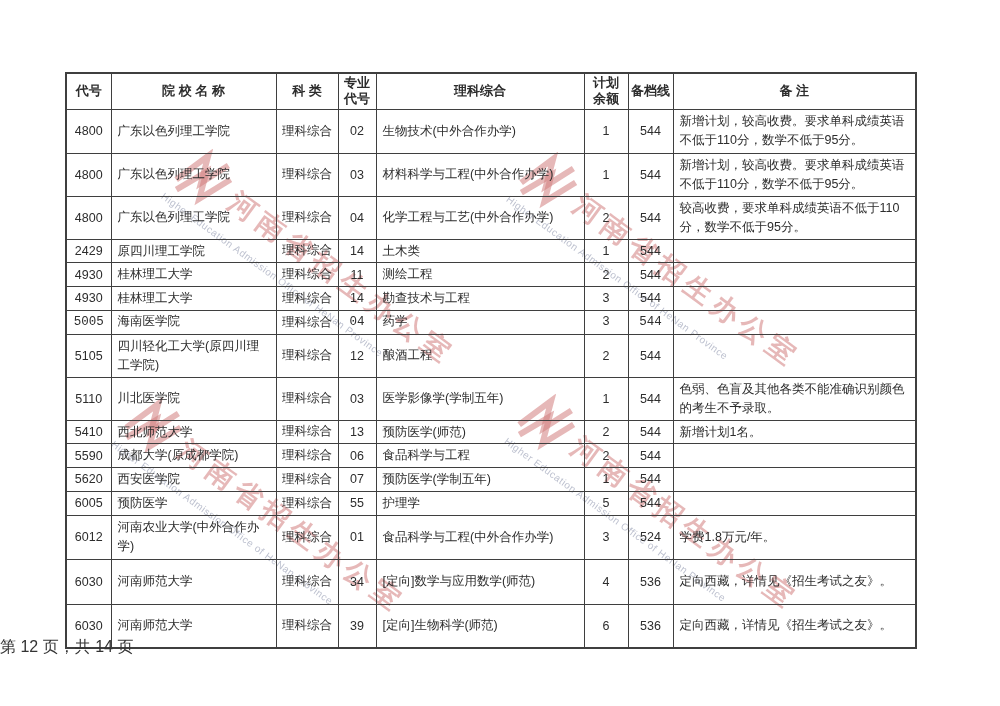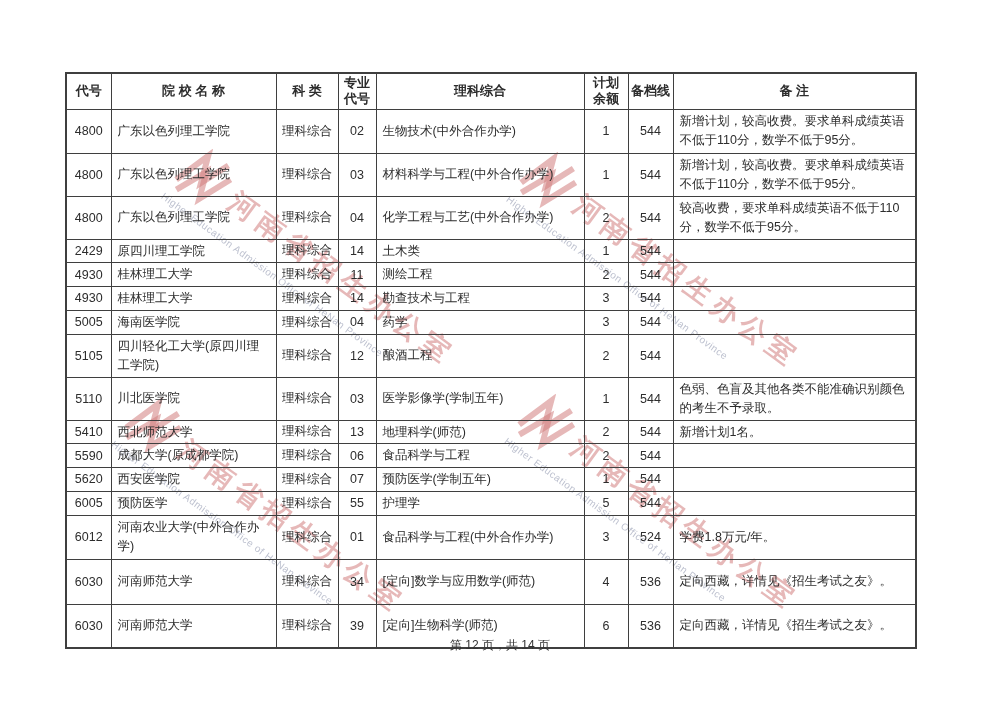--- a/index.html
+++ b/index.html
@@ -28,22 +28,22 @@
     font-size:12.5px; overflow:hidden;
   }
   table.doc th {
     font-weight:600; text-align:center; white-space:pre-line;
     padding:1px 2px; line-height:1.25; font-size:13px;
   }
   td.c { text-align:center; padding:1px 2px; }
   td.l { text-align:left; padding:2px 6px; line-height:1.5; }
   
   .footer {
-    position:absolute; left:0; top:637px; width:100%; text-align:center;
-    font-size:12px; color:#333333; z-index:1;
+    position:absolute; left:0; top:637px; width:100%; 
+    font-size:16px; color:#333333; z-index:1;
   }
 </style>
 </head>
 <body>
 
 <div class="page">
 
   <div class="wm-layer">
       <div class="wm" style="left: 200px; top: 140px;">
         <div class="wm-top">
@@ -166,21 +166,21 @@
         <tr style="height: 20px;">
           <td class="c">4930</td>
           <td class="l">桂林理工大学</td>
           <td class="c">理科综合</td>
           <td class="c">14</td>
           <td class="l">勘查技术与工程</td>
           <td class="c">3</td>
           <td class="c">544</td>
           <td class="l"></td>
         </tr>
-        <tr style="height: 20px;">
+        <tr style="height: 20px; font-family: Liberation Mono, monospace;">
           <td class="c">5005</td>
           <td class="l">海南医学院</td>
           <td class="c">理科综合</td>
           <td class="c">04</td>
           <td class="l">药学</td>
           <td class="c">3</td>
           <td class="c">544</td>
           <td class="l"></td>
         </tr>
         <tr style="height: 43px;">
@@ -201,21 +201,21 @@
           <td class="l">医学影像学(学制五年)</td>
           <td class="c">1</td>
           <td class="c">544</td>
           <td class="l">色弱、色盲及其他各类不能准确识别颜色的考生不予录取。</td>
         </tr>
         <tr style="height: 20px;">
           <td class="c">5410</td>
           <td class="l">西北师范大学</td>
           <td class="c">理科综合</td>
           <td class="c">13</td>
-          <td class="l">地理科学(师范)</td>
+          <td class="l">预防医学(师范)</td>
           <td class="c">2</td>
           <td class="c">544</td>
           <td class="l">新增计划1名。</td>
         </tr>
         <tr style="height: 20px; margin-left: 20px;">
           <td class="c">5590</td>
           <td class="l">成都大学(原成都学院)</td>
           <td class="c">理科综合</td>
           <td class="c">06</td>
           <td class="l">食品科学与工程</td>

